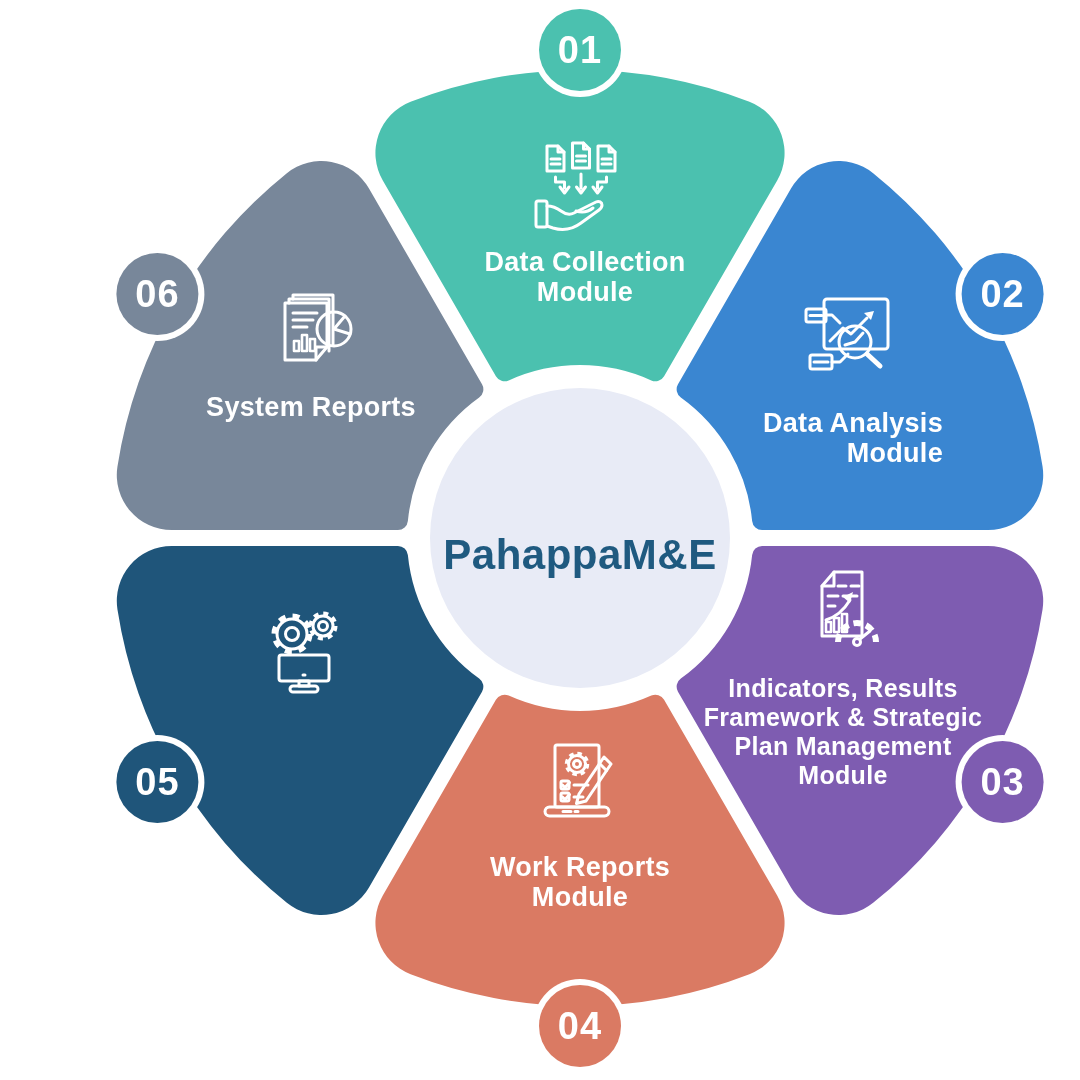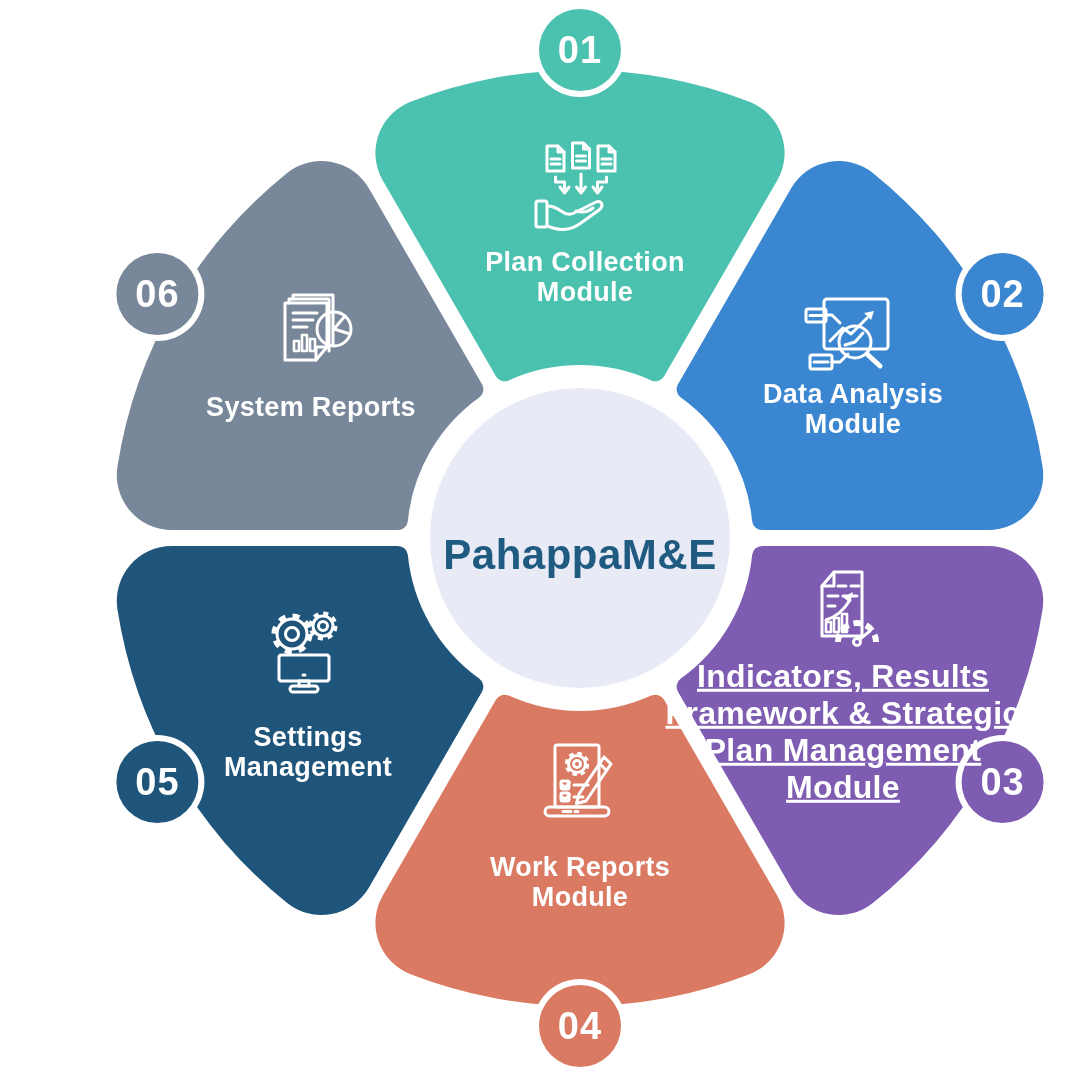--- a/index.html
+++ b/index.html
@@ -2,21 +2,21 @@
 <html><head>
 <meta charset="utf-8">
 <style>
   html,body{margin:0;padding:0;background:#ffffff;}
   .stage{position:relative;width:1080px;height:1080px;background:#ffffff;overflow:hidden;
          font-family:"Liberation Sans","DejaVu Sans",sans-serif;margin-left:40px;}
   .stage svg{position:absolute;left:0;top:0;}
   .petal-label{position:absolute;transform:translate(-50%,-50%);color:#ffffff;font-weight:700;
          font-size:27px;line-height:1.12;text-align:center;white-space:pre-line;width:max-content;
          letter-spacing:.3px;}
-  .petal-label.small{font-size:32px;line-height:1.16;text-decoration:underline;}
+  .petal-label.small{font-size:25px;line-height:1.16;}
   .center-title{position:absolute;transform:translate(-50%,-50%);color:#1F5A80;font-weight:700;
          font-size:42px;letter-spacing:.5px;white-space:nowrap;}
   .badge-num{font-family:"Liberation Sans","DejaVu Sans",sans-serif;font-weight:700;font-size:38px;
          fill:#ffffff;letter-spacing:1px;}
   .ic{stroke:#ffffff;stroke-width:3;fill:none;stroke-linecap:round;stroke-linejoin:round;}
   .icf{fill:#ffffff;stroke:none;}
 </style>
 </head>
 <body>
 
@@ -148,28 +148,26 @@
       <circle cx="117.4" cy="782" r="41" fill="#1F557A"></circle>
       <text class="badge-num" x="117.4" y="795" text-anchor="middle">05</text>
     </g>
     <g>
       <circle cx="117.4" cy="294" r="47" fill="#ffffff"></circle>
       <circle cx="117.4" cy="294" r="41" fill="#78879A"></circle>
       <text class="badge-num" x="117.4" y="307" text-anchor="middle">06</text>
     </g>
   </svg>
 
-  <div class="petal-label" style="left:545px;top:277px;">Plan Collection
+  <div class="petal-label" style="left:545px;top:277px;">Data Collection
 Module</div>
-  <div class="petal-label" style="left:813px;top:409px;">Data Analysis
+  <div class="petal-label" style="left:813px;top:438px;text-align:right;">Data Analysis
 Module</div>
   <div class="petal-label small" style="left:803px;top:732px;">Indicators, Results
 Framework &amp; Strategic
 Plan Management
 Module</div>
   <div class="petal-label" style="left:540px;top:882px;">Work Reports
 Module</div>
-  <div class="petal-label" style="left:268px;top:752px;">Settings
-Management</div>
   <div class="petal-label" style="left:271px;top:407px;">System Reports</div>
 
   <div class="center-title" style="left:540px;top:555px;">PahappaM&amp;E</div>
 </div>
 
 </body></html>

